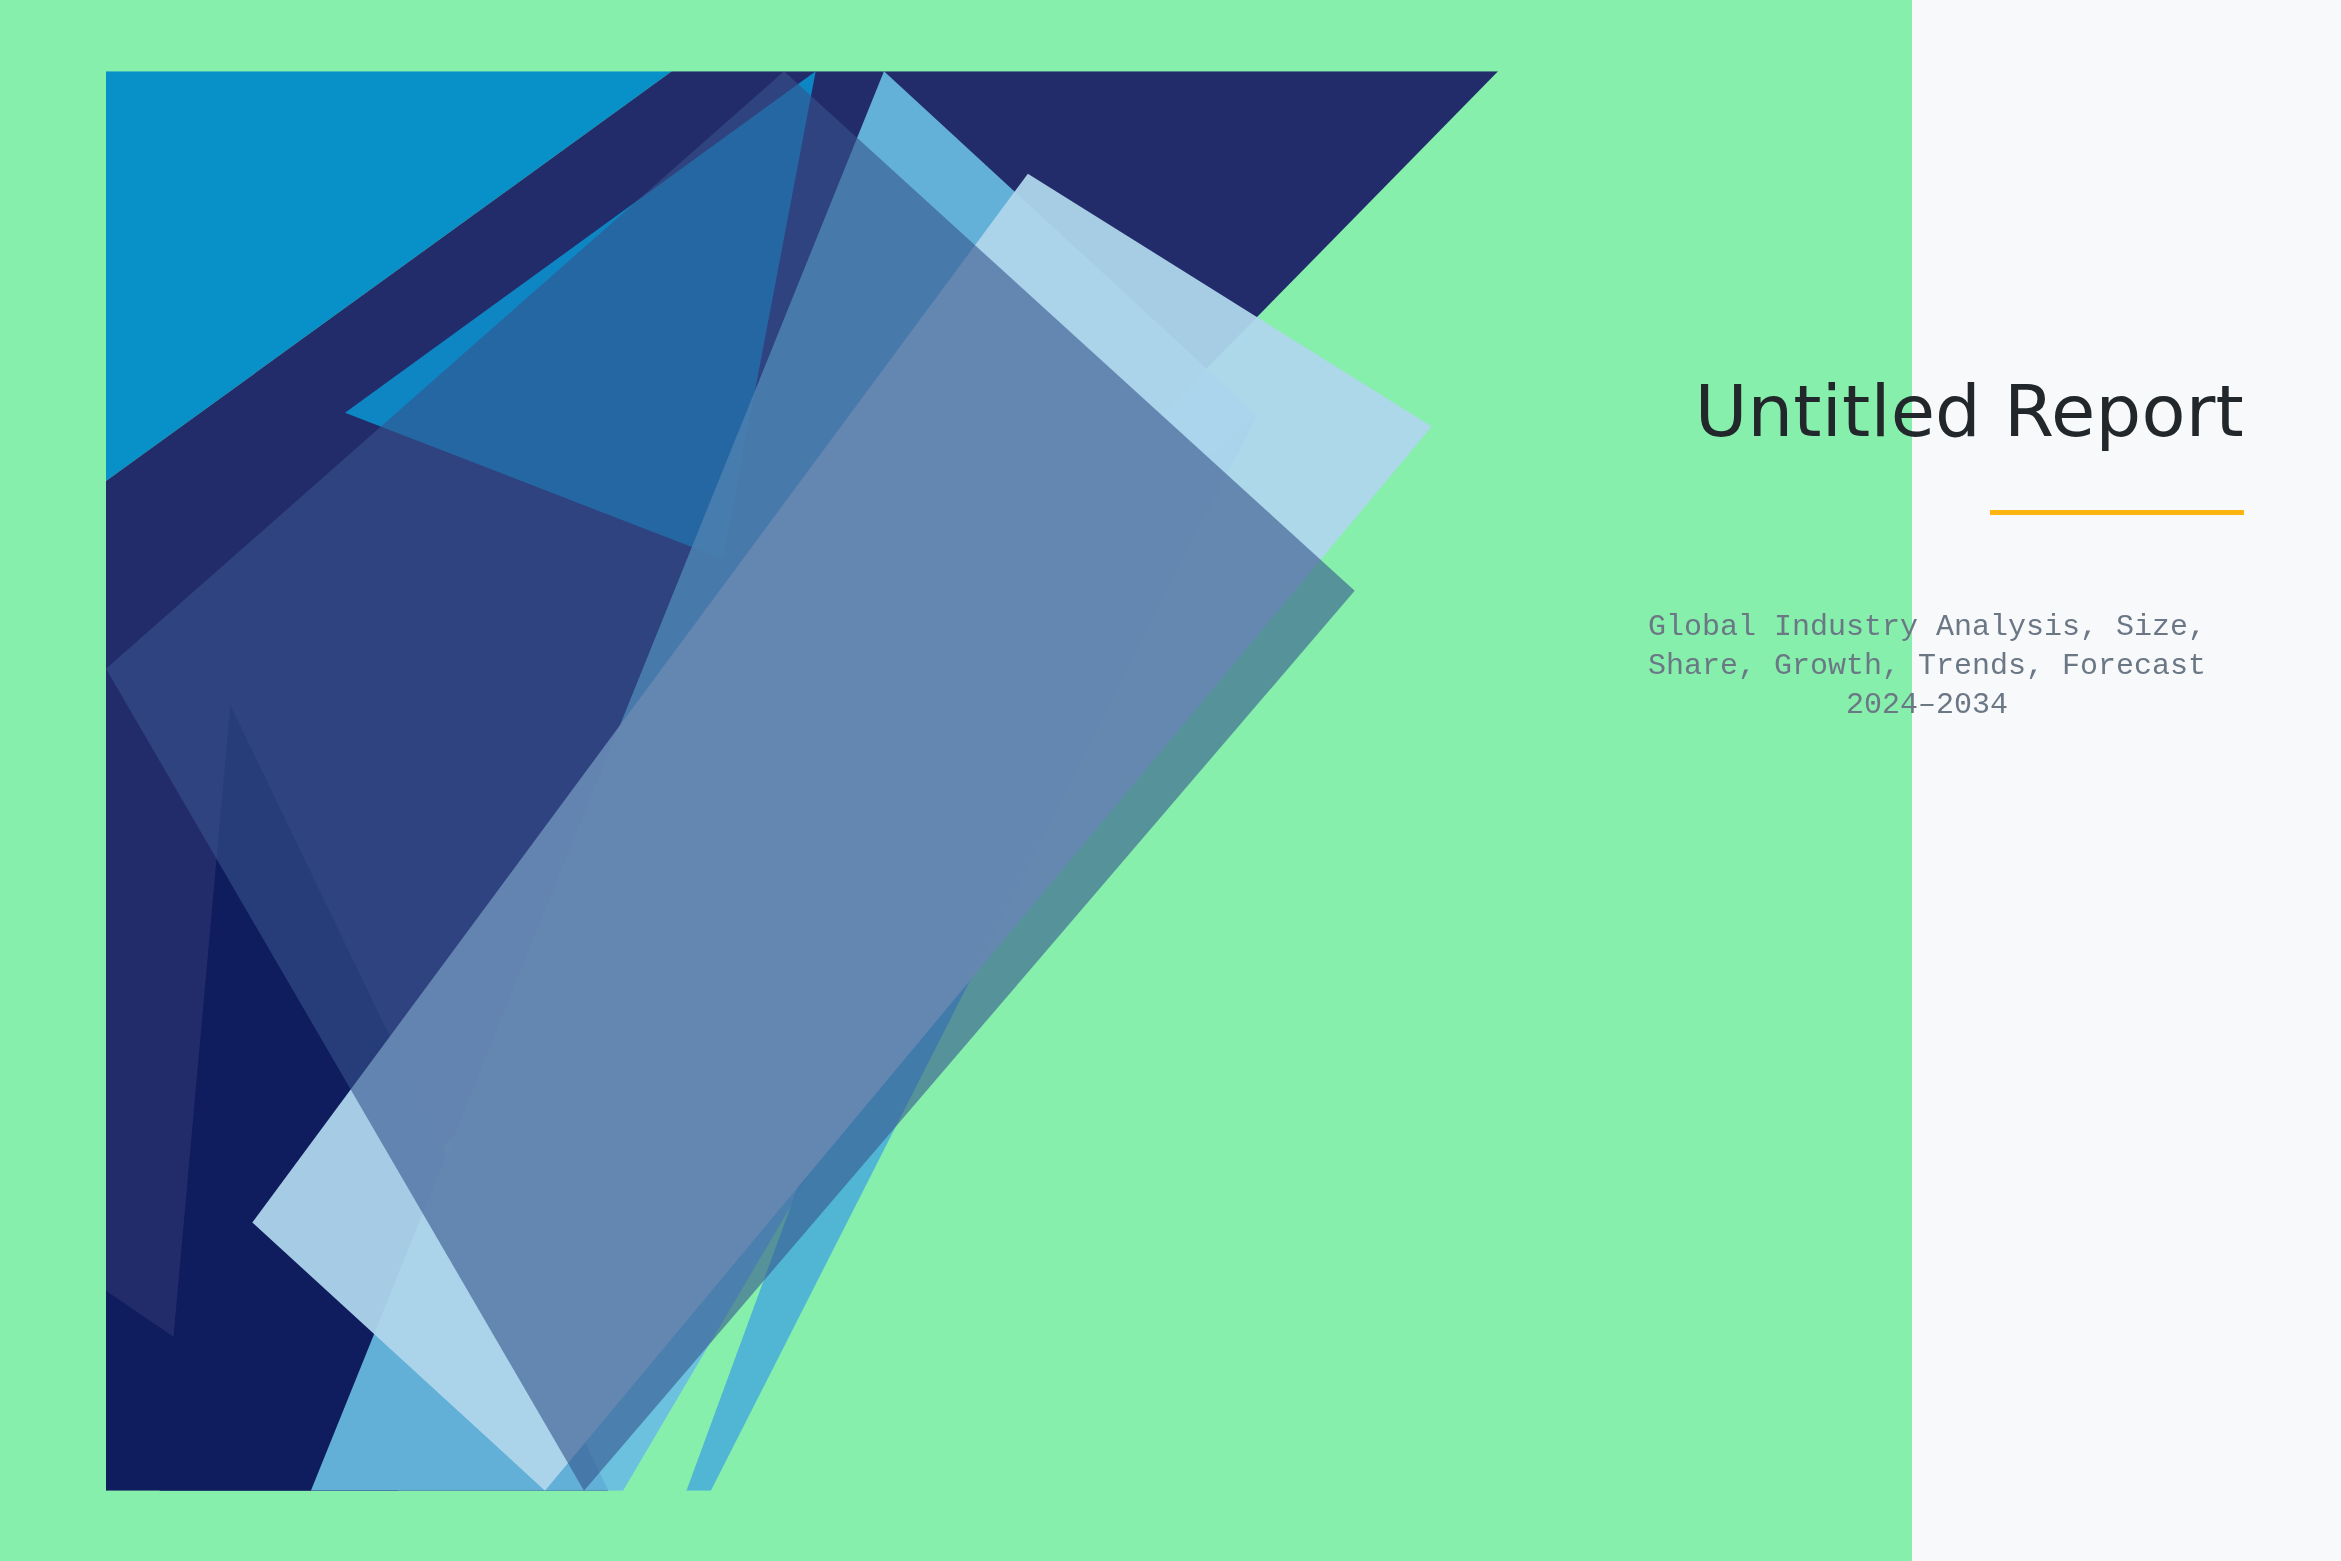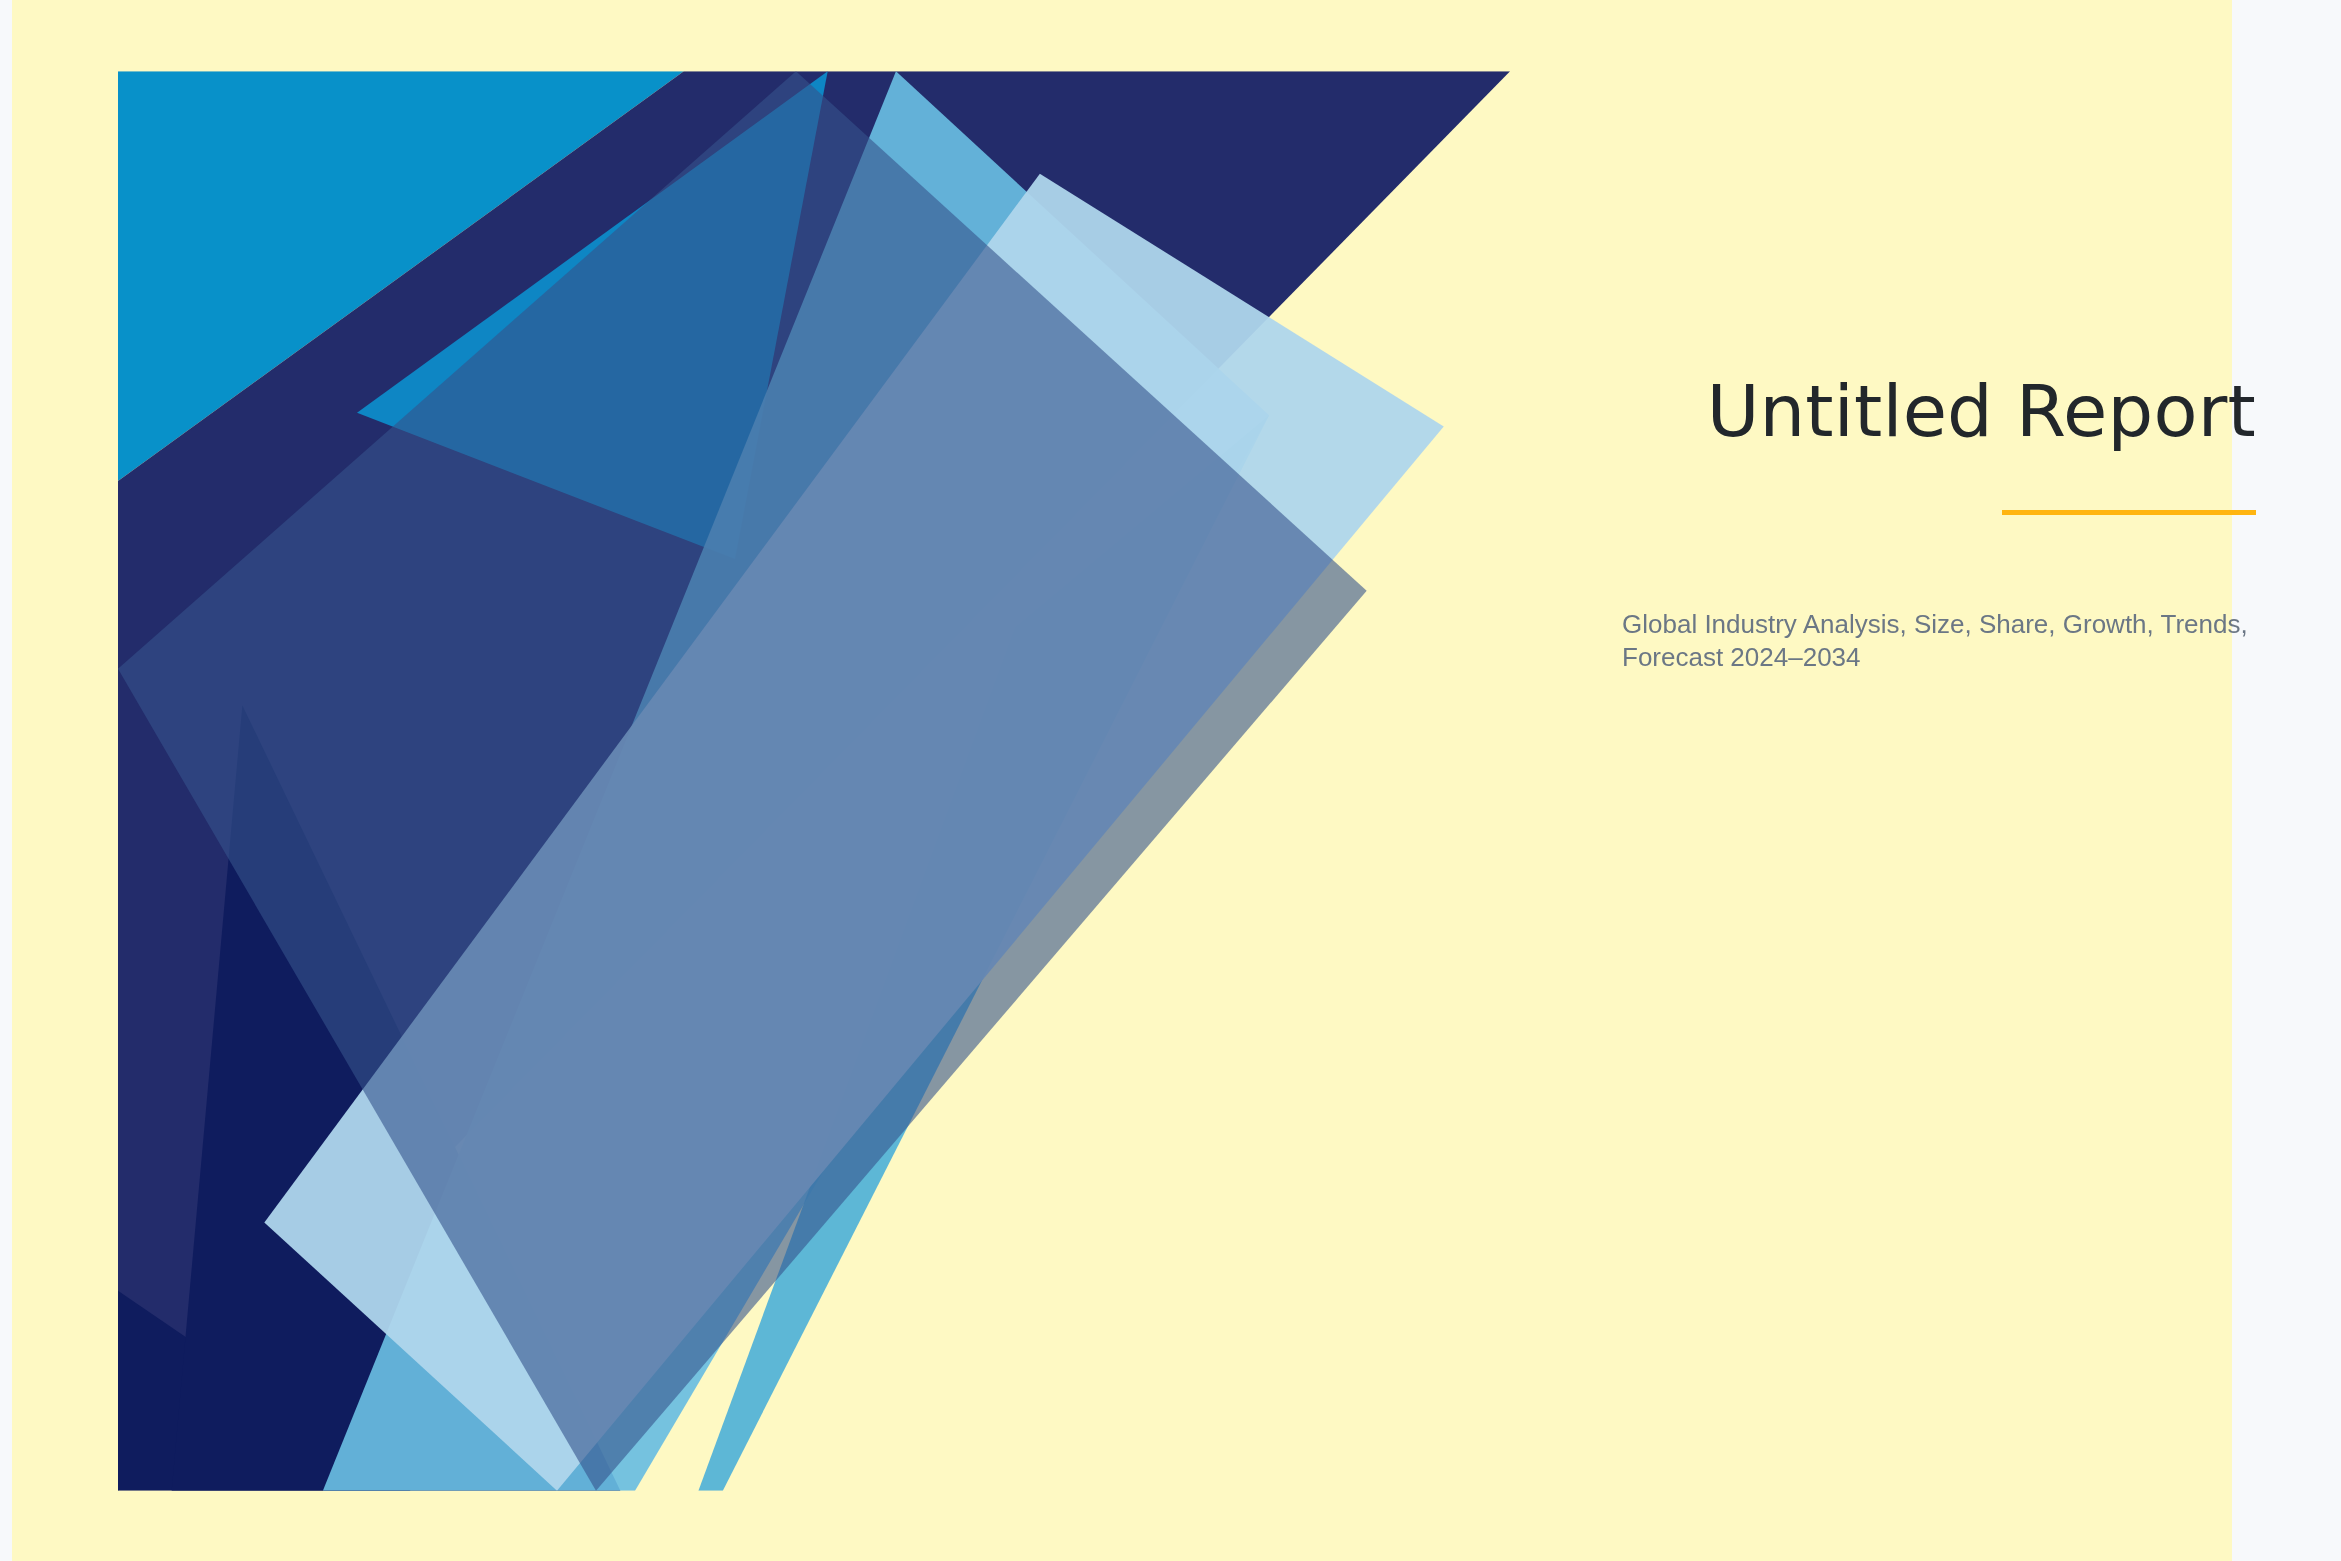--- a/index.html
+++ b/index.html
@@ -8,24 +8,23 @@
   }
   body {
     width: 2342px;
     height: 1561px;
     background: #F7F9FB;
     font-family: "DejaVu Sans", sans-serif;
     overflow: hidden;
   }
   .cover {
     position: relative;
-    width: 2220px;
+    width: 1912px;
     height: 1561px;
-    background: #fef9c3;
-    margin-left: 12px;
+    background: #86efac;
   }
   .artwork {
     position: absolute;
     left: 106px;
     top: 71px;
     width: 1395px;
     height: 1420px;
   }
   .artwork svg {
     display: block;
@@ -59,26 +58,26 @@
     display: inline-block;
     width: 254px;
     height: 4.9px;
     background: #FFB511;
     vertical-align: top;
   }
   .report-subtitle {
     margin: 0;
     padding: 0;
     margin-top: 89px;
-    font-family: Liberation Sans, sans-serif;
-    font-size: 26px;
+    font-family: Liberation Mono, monospace;
+    font-size: 30px;
     font-weight: 400;
     line-height: 1.30;
     color: #6b7785;
-    text-align: left;
+    text-align: center;
   }
 </style>
 </head>
 <body>
 
 <div class="cover">
 
   <div class="artwork">
     <svg viewBox="0 0 2860 2910" xmlns="http://www.w3.org/2000/svg" aria-hidden="true">
       <defs>

